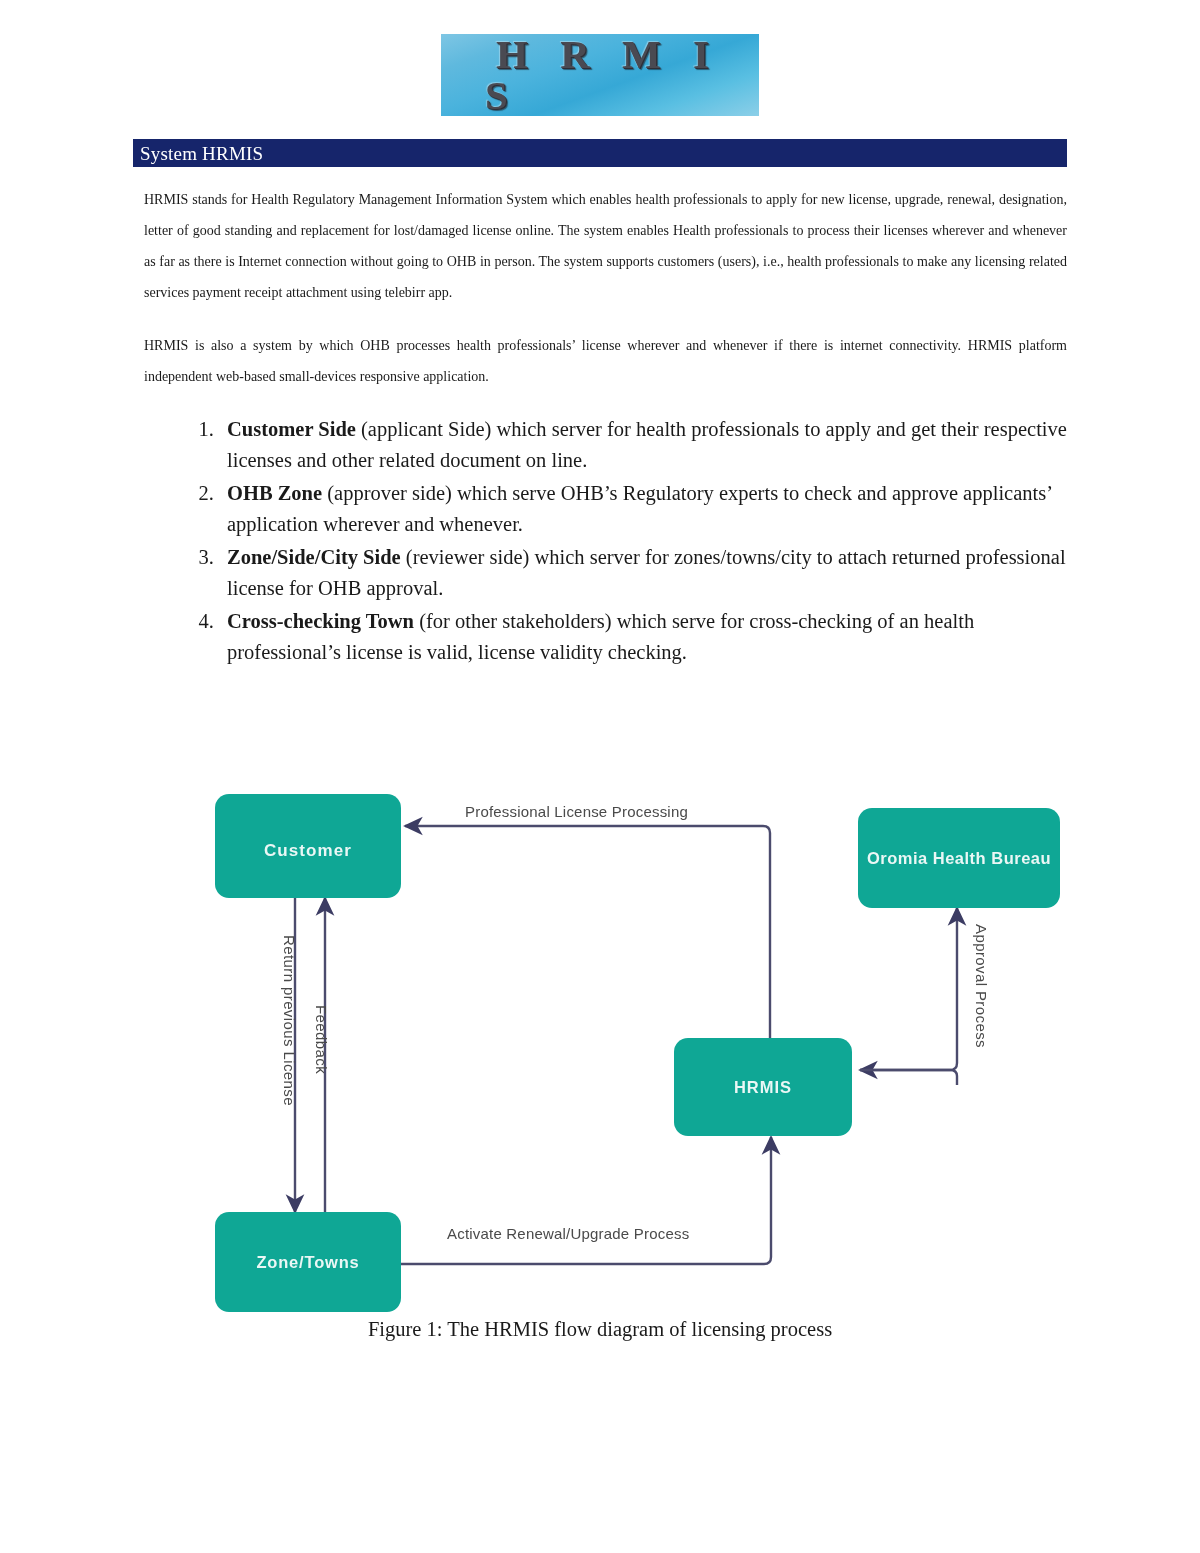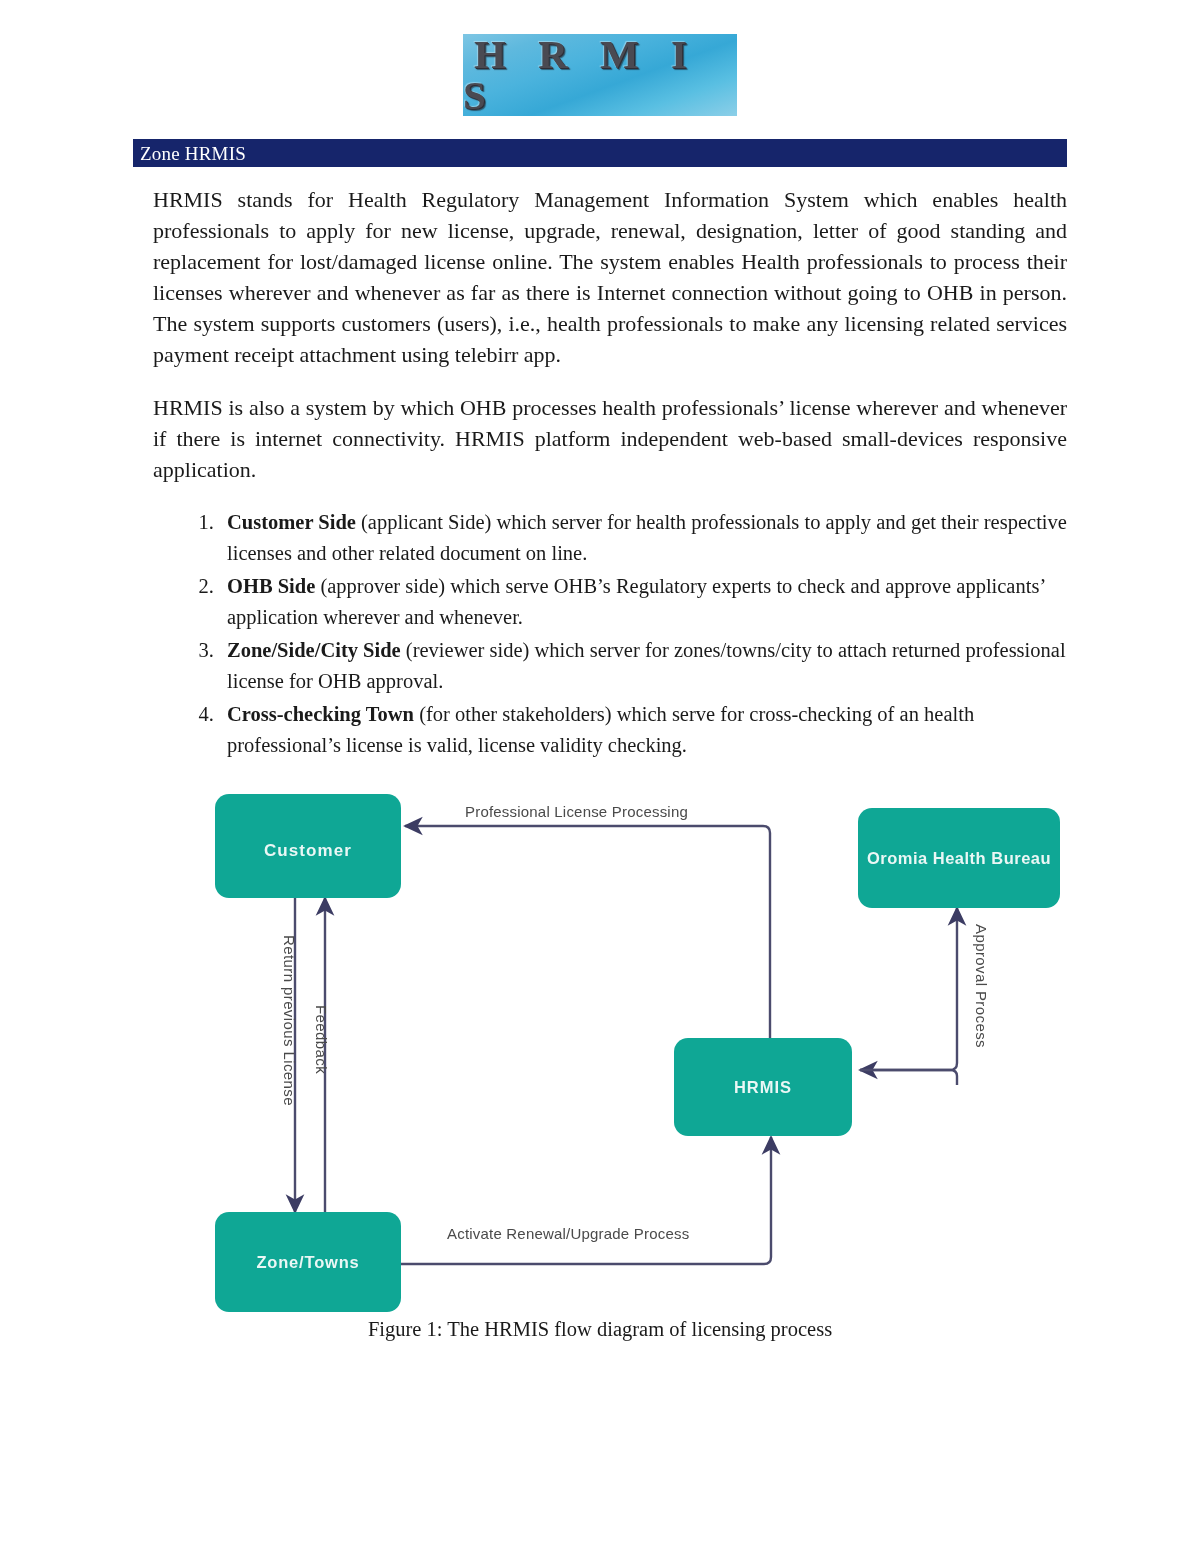--- a/index.html
+++ b/index.html
@@ -31,20 +31,21 @@
         #7ec6e4 0%,
         #5fb9de 18%,
         #4bb3dd 38%,
         #36a8d6 58%,
         #59bfe2 78%,
         #8ccfe8 100%);
     display: flex;
     align-items: center;
     justify-content: center;
     position: relative;
+    padding-left: 44px;
   }
   .logo-text {
     font-family: "Liberation Serif", serif;
     font-weight: bold;
     font-size: 41px;
     letter-spacing: 11px;
     text-indent: 11px;
     color: #4a4a52;
     text-shadow:
        1px 1px 0 #2e2e36,
@@ -73,22 +74,22 @@
   }
 
   
   .content {
     position: absolute;
     left: 141px;
     top: 184px;
     width: 926px;
   }
   p.para {
-    margin: 0 0 22px 12px;
-    font-size: 22px;
+    margin: 0 0 22px 3px;
+    font-size: 14px;
     line-height: 31px;
     text-align: justify;
     text-justify: inter-word;
   }
   p.lead {
     margin: 0 0 14px 0;
     font-size: 20.5px;
     line-height: 31px;
   }
 
@@ -128,33 +129,33 @@
 </head>
 <body>
 
 <div class="logo-wrap">
   <div class="logo-banner">
     <span class="logo-text">H R M I S</span>
   </div>
 </div>
 
 <div class="section-bar" style="background: rgb(22, 37, 107);">
-  <span class="section-bar-text">Zone HRMIS</span>
+  <span class="section-bar-text">System HRMIS</span>
 </div>
 
 <div class="content">
 
   <p class="para">HRMIS stands for Health Regulatory Management Information System which enables health professionals to apply for new license, upgrade, renewal, designation, letter of good standing and replacement for lost/damaged license online. The system enables Health professionals to process their licenses wherever and whenever as far as there is Internet connection without going to OHB in person. The system supports customers (users), i.e., health professionals to make any licensing related services payment receipt attachment using telebirr app.</p>
 
   <p class="para">HRMIS is also a system by which OHB processes health professionals’ license wherever and whenever if there is internet connectivity. HRMIS platform independent web-based small-devices responsive application.</p>
 
 
   <ol class="components">
     <li><b>Customer Side</b><span> (applicant Side) which server for health professionals to apply and get their respective licenses and other related document on line.</span></li>
-    <li><b>OHB Side</b><span> (approver side) which serve OHB’s Regulatory experts to check and approve applicants’ application wherever and whenever.</span></li>
+    <li><b>OHB Zone</b><span> (approver side) which serve OHB’s Regulatory experts to check and approve applicants’ application wherever and whenever.</span></li>
     <li><b>Zone/Side/City Side</b><span> (reviewer side) which server for zones/towns/city to attach returned professional license for OHB approval.</span></li>
     <li><b>Cross-checking Town</b><span> (for other stakeholders) which serve for cross-checking of an health professional’s license is valid, license validity checking.</span></li>
   </ol>
 </div>
 
 <div class="diagram">
   <svg width="890" height="545" viewBox="0 0 890 545" xmlns="http://www.w3.org/2000/svg">
     <defs>
       <marker id="arrowhead" markerWidth="9" markerHeight="9" refX="7.4" refY="4.5" orient="auto" markerUnits="strokeWidth">
         <path d="M0,0.6 L8.2,4.5 L0,8.4 L2.2,4.5 Z" fill="#3c3c63"></path>

